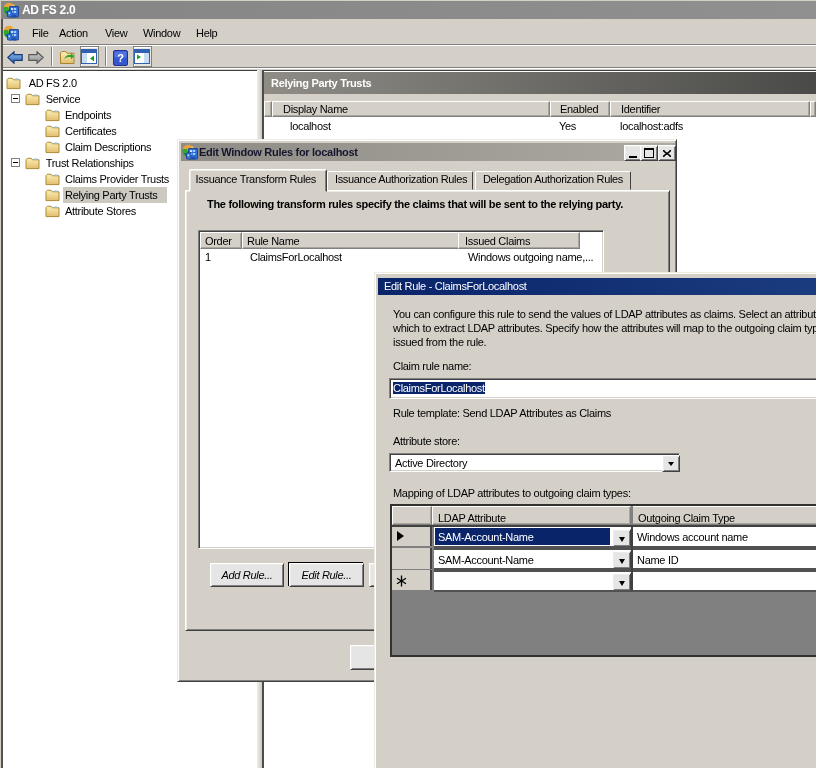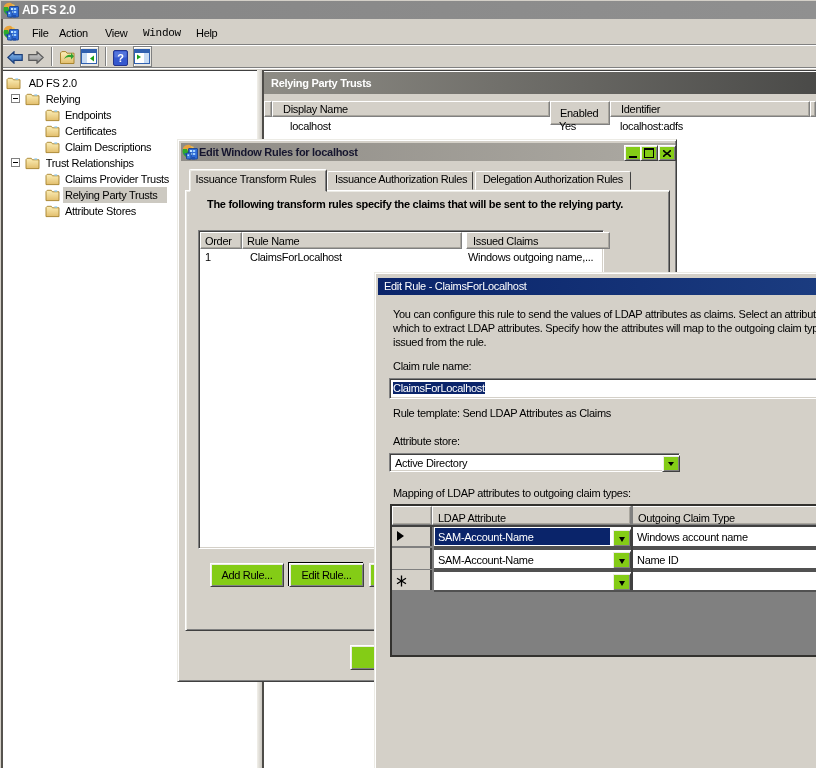--- a/index.html
+++ b/index.html
@@ -2,23 +2,23 @@
 <html><head>
 <meta charset="utf-8">
 <style>
 html,body{margin:0;padding:0;}
 body{width:816px;height:768px;overflow:hidden;position:relative;background:#D4D0C8;
   font-family:"Liberation Sans",sans-serif;font-size:11px;color:#000;letter-spacing:-0.3px;}
 .abs{position:absolute;}
 .nw{white-space:nowrap;}
 .sunken{background:#FFFFFF;border:1px solid;border-color:#808080 #FFFFFF #FFFFFF #808080;
   box-shadow:inset 1px 1px 0 #404040, inset -1px -1px 0 #D4D0C8;}
-.btn{background:#84cc16;border:1px solid;border-color:#FFFFFF #404040 #404040 #FFFFFF;
+.btn{background:#e5e5e5;border:1px solid;border-color:#FFFFFF #404040 #404040 #FFFFFF;
   box-shadow:inset 1px 1px 0 #ECEBE5, inset -1px -1px 0 #808080;
-  display:flex;align-items:center;justify-content:center;}
+  display:flex;align-items:center;justify-content:center;font-style:italic;}
 .hdrcell{background:#D4D0C8;border:1px solid;border-color:#FFFFFF #808080 #808080 #FFFFFF;
   box-shadow:inset -1px -1px 0 #A9A69E;
   display:flex;align-items:center;padding-left:4px;box-sizing:border-box;}
 </style>
 </head>
 <body>
 
 <div id="main">
 
   <div class="abs" style="left:0;top:0;width:816px;height:19px;background:linear-gradient(90deg,#858585,#909090);border-top:1px solid #D4D0C8;box-sizing:border-box;"></div>
@@ -27,21 +27,21 @@
       </svg></div>
   <div class="abs nw" style="left:22px;top:3px;font-weight:bold;color:#FFFFFF;font-size:12px;">AD FS 2.0</div>
 
   <div class="abs" style="left:0;top:19px;width:816px;height:25px;background:#D4D0C8;"></div>
   <div class="abs" style="left:3px;top:25px;" id="icon-menu"><svg width="16" height="16" viewBox="0 0 16 16">
         <use href="#mmcicon"></use>
       </svg></div>
   <div class="abs nw" style="left:32px;top:27px;">File</div>
   <div class="abs nw" style="left:59px;top:27px;">Action</div>
   <div class="abs nw" style="left:105px;top:27px;">View</div>
-  <div class="abs nw" style="left:143px;top:27px;font-family:Liberation Mono, monospace;">Window</div>
+  <div class="abs nw" style="left:143px;top:27px;">Window</div>
   <div class="abs nw" style="left:196px;top:27px;">Help</div>
   <div class="abs" style="left:0;top:44px;width:816px;height:1px;background:#808080;"></div>
   <div class="abs" style="left:0;top:45px;width:816px;height:1px;background:#FFFFFF;"></div>
 
   <div class="abs" style="left:0;top:46px;width:816px;height:21px;background:#D4D0C8;"></div>
   <div class="abs" style="left:0;top:67px;width:816px;height:1px;background:#808080;"></div>
   <div class="abs" style="left:0;top:68px;width:816px;height:1px;background:#FFFFFF;"></div>
   <div class="abs" id="tb-back" style="left:7px;top:51px;"><svg width="16" height="13" viewBox="0 0 16 13">
         <defs>
           <linearGradient id="bag" x1="0" y1="0" x2="0" y2="1">
@@ -97,39 +97,39 @@
   <div class="abs" style="left:262px;top:70px;width:2px;height:698px;background:#4E4C48;"></div>
 
   <div class="abs" style="left:264px;top:70px;width:552px;height:698px;background:#FFFFFF;border-top:1px solid #404040;box-sizing:border-box;"></div>
 
   <div class="abs" style="left:264px;top:72px;width:552px;height:22px;background:linear-gradient(90deg,#8E8C85,#4A4A48);"></div>
   <div class="abs nw" style="left:271px;top:77px;font-weight:bold;color:#FFFFFF;">Relying Party Trusts</div>
   <div class="abs" style="left:264px;top:94px;width:552px;height:7px;background:#D4D0C8;"></div>
 
   <div class="abs hdrcell" style="left:264px;top:101px;width:8px;height:16px;"></div>
   <div class="abs hdrcell" style="left:272px;top:101px;width:278px;height:16px;padding-left:10px;">Display Name</div>
-  <div class="abs hdrcell" style="left:550px;top:101px;width:60px;height:24px;padding-left:9px;">Enabled</div>
+  <div class="abs hdrcell" style="left:550px;top:101px;width:60px;height:16px;padding-left:9px;">Enabled</div>
   <div class="abs hdrcell" style="left:610px;top:101px;width:200px;height:16px;padding-left:10px;">Identifier</div>
   <div class="abs hdrcell" style="left:810px;top:101px;width:6px;height:16px;"></div>
 
   <div class="abs nw" style="left:290px;top:120px;">localhost</div>
   <div class="abs nw" style="left:559px;top:120px;">Yes</div>
   <div class="abs nw" style="left:620px;top:120px;">localhost:adfs</div>
 
   <div id="tree">
       <svg class="abs" style="left:5.5px;top:76.5px;" width="15" height="13" viewBox="0 0 15 14">
         <use href="#foldicon"></use>
       </svg>
       <div class="abs nw" style="left:28.7px;top:77px;">AD FS 2.0</div>
       <div class="abs" style="left:11px;top:94px;width:9px;height:9px;background:#fff;border:1px solid #808080;box-sizing:border-box;"></div>
       <div class="abs" style="left:13px;top:98px;width:5px;height:1px;background:#000;"></div>
       <svg class="abs" style="left:25.4px;top:92.5px;" width="15" height="13" viewBox="0 0 15 14">
         <use href="#foldicon"></use>
       </svg>
-      <div class="abs nw" style="left:45.7px;top:93px;">Relying</div>
+      <div class="abs nw" style="left:45.7px;top:93px;">Service</div>
       <svg class="abs" style="left:45.2px;top:108.5px;" width="15" height="13" viewBox="0 0 15 14">
         <use href="#foldicon"></use>
       </svg>
       <div class="abs nw" style="left:65px;top:109px;">Endpoints</div>
       <svg class="abs" style="left:45.2px;top:124.5px;" width="15" height="13" viewBox="0 0 15 14">
         <use href="#foldicon"></use>
       </svg>
       <div class="abs nw" style="left:65px;top:125px;">Certificates</div>
       <svg class="abs" style="left:45.2px;top:140.5px;" width="15" height="13" viewBox="0 0 15 14">
         <use href="#foldicon"></use>
@@ -183,21 +183,21 @@
   <div class="abs" style="left:297px;top:31px;width:156px;height:19px;background:#D4D0C8;border:1px solid;border-color:#FFFFFF #404040 #D4D0C8 #FFFFFF;border-radius:2px 2px 0 0;box-sizing:border-box;"></div>
   <div class="abs nw" style="left:305px;top:33px;letter-spacing:-0.35px;">Delegation Authorization Rules</div>
   <div class="abs" style="left:11px;top:29px;width:138px;height:23px;background:#D4D0C8;border:1px solid;border-color:#FFFFFF #404040 #D4D0C8 #FFFFFF;border-radius:2px 2px 0 0;box-shadow:inset 1px 1px 0 #ECEBE5, inset -1px 0 0 #808080;box-sizing:border-box;"></div>
   <div class="abs nw" style="left:17.5px;top:33px;letter-spacing:-0.3px;">Issuance Transform Rules</div>
 
   <div class="abs nw" style="left:29px;top:58px;font-weight:bold;">The following transform rules specify the claims that will be sent to the relying party.</div>
 
   <div class="abs sunken" style="left:20px;top:90px;width:406px;height:319px;box-sizing:border-box;"></div>
   <div class="abs hdrcell" style="left:22px;top:92px;width:42px;height:17px;">Order</div>
   <div class="abs hdrcell" style="left:64px;top:92px;width:220px;height:17px;">Rule Name</div>
-  <div class="abs hdrcell" style="left:288px;top:92px;width:144px;height:17px;padding-left:6px;">Issued Claims</div>
+  <div class="abs hdrcell" style="left:280px;top:92px;width:122px;height:17px;padding-left:6px;">Issued Claims</div>
   <div class="abs nw" style="left:27px;top:111px;">1</div>
   <div class="abs nw" style="left:72px;top:111px;">ClaimsForLocalhost</div>
   <div class="abs nw" style="left:290px;top:111px;">Windows outgoing name,...</div>
 
   <div class="abs btn" style="left:32px;top:423px;width:72px;height:22px;">Add Rule...</div>
   <div class="abs" style="left:110px;top:422px;width:75px;height:24px;background:#000;"></div>
   <div class="abs btn" style="left:111px;top:423px;width:73px;height:22px;">Edit Rule...</div>
   <div class="abs btn" style="left:191px;top:423px;width:80px;height:22px;">Remove Rule...</div>
 
   <div class="abs btn" style="left:172px;top:505px;width:72px;height:23px;">OK</div>

